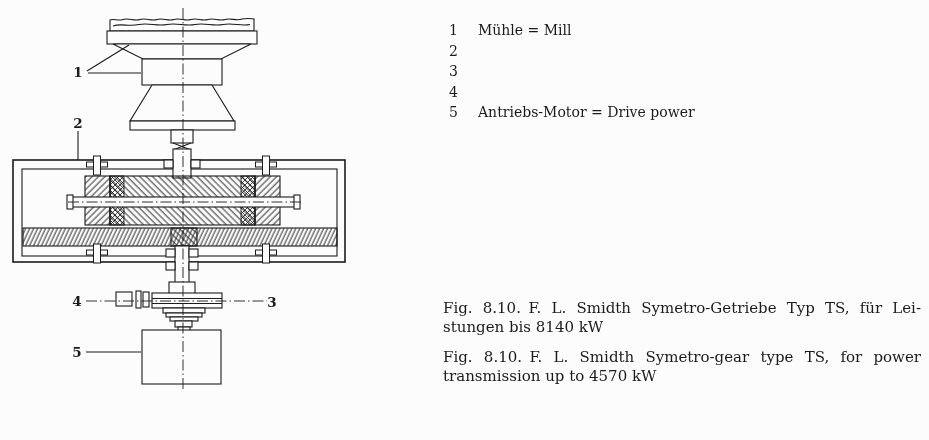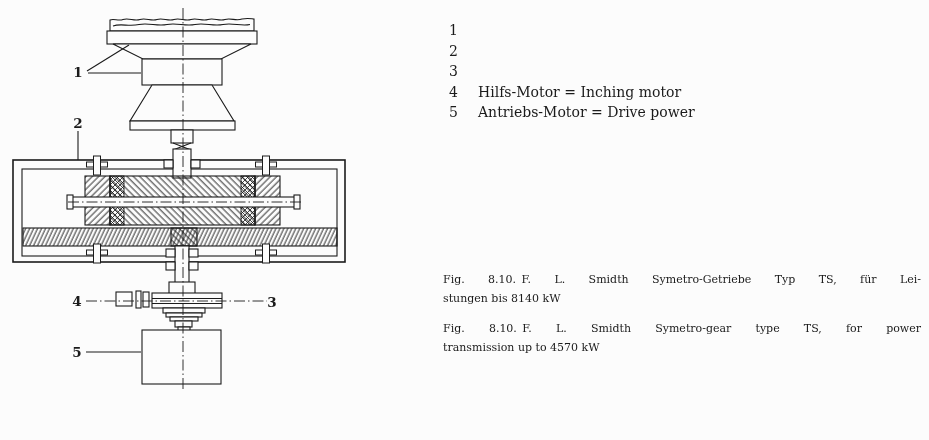--- a/index.html
+++ b/index.html
@@ -15,22 +15,22 @@
   svg .ln{stroke:#1b1b1b;stroke-width:1.1;fill:none;}
   svg .ln2{stroke:#1b1b1b;stroke-width:1.6;fill:none;}
   svg .wh{fill:#fcfcfc;stroke:#1b1b1b;stroke-width:1.1;}
   svg .cl{stroke:#1b1b1b;stroke-width:0.9;fill:none;stroke-dasharray:11 3 1.5 3;}
   svg .ld{stroke:#1b1b1b;stroke-width:1.1;fill:none;}
   svg .callout{font-family:"DejaVu Serif","Liberation Serif",serif;font-weight:700;
     font-size:13.5px;fill:#1b1b1b;text-anchor:middle;}
   .legend{position:absolute;left:449px;top:20px;font-size:14px;line-height:20.5px;}
   .legend-row{display:flex;}
   .legend-num{width:29px;flex:none;}
-  .captions{position:absolute;left:443px;top:271px;width:478px;
-    font-size:11px;line-height:18.5px;}
+  .captions{position:absolute;left:443px;top:299px;width:478px;
+    font-size:15px;line-height:18.5px;}
   .caption-block{margin:0 0 12px 0;}
   .cap-just{text-align:justify;text-align-last:justify;}
 </style>
 </head>
 <body>
 
 <div class="page">
 
   <div class="diagram-area">
     <svg width="440" height="440" viewBox="0 0 440 440">
@@ -144,30 +144,30 @@
         <text class="callout" x="272" y="307">3</text>
         <text class="callout" x="77" y="306">4</text>
         <text class="callout" x="77" y="357">5</text>
       </g>
     </svg>
   </div>
 
   <div class="legend">
     <div class="legend-row">
       <span class="legend-num">1</span>
+      <span class="legend-label">Mühle = Mill</span>
     </div>
     <div class="legend-row">
       <span class="legend-num">2</span>
     </div>
     <div class="legend-row">
       <span class="legend-num">3</span>
     </div>
     <div class="legend-row">
       <span class="legend-num">4</span>
-      <span class="legend-label">Hilfs-Motor = Inching motor</span>
     </div>
     <div class="legend-row">
       <span class="legend-num">5</span>
       <span class="legend-label">Antriebs-Motor = Drive power</span>
     </div>
   </div>
 
   <div class="captions">
     <div class="caption-block">
       <div class="cap-just">Fig. 8.10. F. L. Smidth Symetro-Getriebe Typ TS, für Lei-</div>

